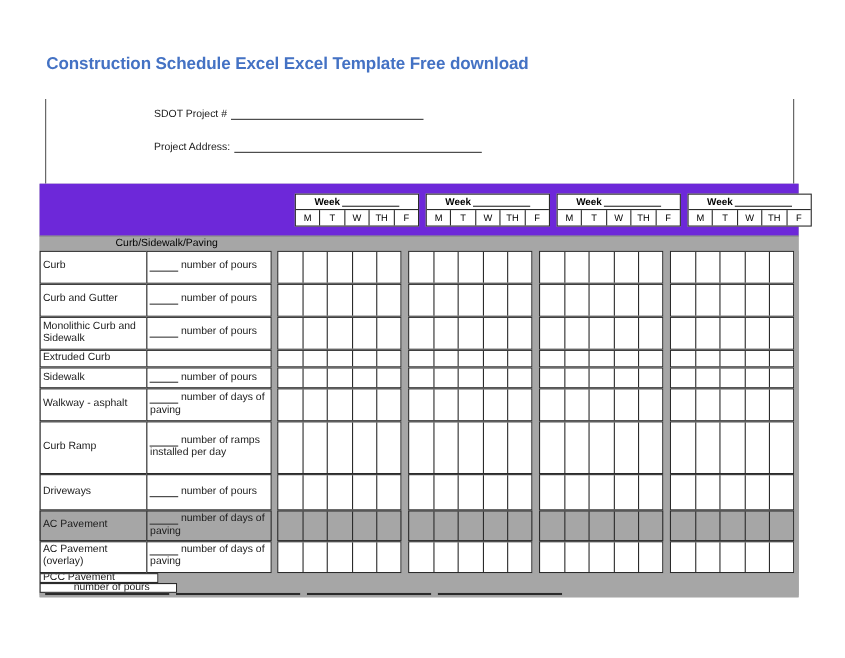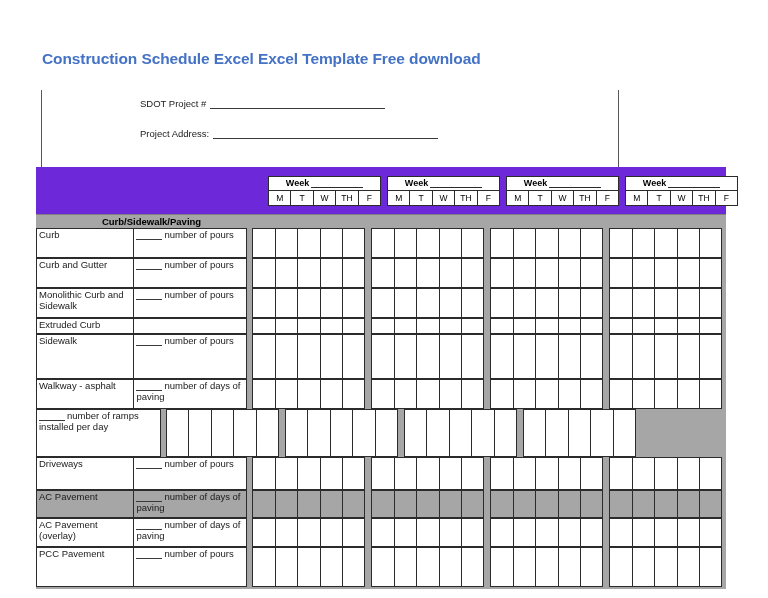--- a/index.html
+++ b/index.html
@@ -23,21 +23,21 @@
     color: #4472c4;
     letter-spacing: -0.1px;
     white-space: nowrap;
   }
 
   
   .form-area {
     position: absolute;
     left: 41px;
     top: 90px;
-    width: 578px;
+    width: 681px;
     height: 77px;
     border-left: 1px solid #595959;
     border-right: 1px solid #595959;
   }
 
   .form-row {
     position: absolute;
     display: flex;
     align-items: flex-end;
     font-size: 9.5px;
@@ -123,21 +123,21 @@
     height: 14px;
     background: #a6a6a6;
     display: flex;
     align-items: center;
     border-top: 1px solid #7f7f7f;
   }
   .section-title {
     width: 232px;
     text-align: center;
     font-size: 9.5px;
-    font-weight: bold;
+    font-weight: normal;
     color: #000;
     border-right: 1px solid #a6a6a6;
   }
   .section-rest { flex: 1; }
 
   
   .body-area {
     background: #a6a6a6;
     padding-bottom: 2px;
   }
@@ -149,21 +149,21 @@
   }
 
   .task-name, .task-desc {
     background: #ffffff;
     border: 1px solid #2b2b2b;
     border-top-width: 1px;
     border-bottom-width: 1px;
     font-size: 9.5px;
     color: #1a1a1a;
     display: flex;
-    align-items: flex-start;
+    align-items: center;
     padding: 0 0 3px 2px;
     line-height: 11px;
     overflow: hidden;
   }
   .task-name { width: 108px; margin-right: -1px; }
   .task-desc { width: 125px; }
 
   .task-row.highlight .task-name,
   .task-row.highlight .task-desc { background: #a6a6a6; }
 
@@ -436,21 +436,21 @@
           <div class="grid-block">
             <div class="grid-cell"></div>
             <div class="grid-cell"></div>
             <div class="grid-cell"></div>
             <div class="grid-cell"></div>
             <div class="grid-cell"></div>
           </div>
         </div>
         <div class="tail-gray"></div>
       </div>
-      <div class="task-row" style="height: 45px;">
+      <div class="task-row" style="height: 19px;">
         <div class="task-name">
           <span class="two-line">Sidewalk</span>
         </div>
         <div class="task-desc">
           <span class="two-line"><span class="blank-underline"></span><span>number of pours</span></span>
         </div>
         <div class="grid-wrap">
           <div class="grid-block">
             <div class="grid-cell"></div>
             <div class="grid-cell"></div>
@@ -515,20 +515,23 @@
             <div class="grid-cell"></div>
             <div class="grid-cell"></div>
             <div class="grid-cell"></div>
             <div class="grid-cell"></div>
             <div class="grid-cell"></div>
           </div>
         </div>
         <div class="tail-gray"></div>
       </div>
       <div class="task-row" style="height: 48px;">
+        <div class="task-name">
+          <span class="two-line">Curb Ramp</span>
+        </div>
         <div class="task-desc">
           <span class="two-line"><span class="blank-underline"></span><span>number of ramps installed per day</span></span>
         </div>
         <div class="grid-wrap">
           <div class="grid-block">
             <div class="grid-cell"></div>
             <div class="grid-cell"></div>
             <div class="grid-cell"></div>
             <div class="grid-cell"></div>
             <div class="grid-cell"></div>
@@ -667,21 +670,21 @@
           <div class="grid-block">
             <div class="grid-cell"></div>
             <div class="grid-cell"></div>
             <div class="grid-cell"></div>
             <div class="grid-cell"></div>
             <div class="grid-cell"></div>
           </div>
         </div>
         <div class="tail-gray"></div>
       </div>
-      <div class="task-row" style="height: 40px;">
+      <div class="task-row" style="height: 20px; flex-direction: column;">
         <div class="task-name">
           <span class="two-line">PCC Pavement</span>
         </div>
         <div class="task-desc">
           <span class="two-line"><span class="blank-underline"></span><span>number of pours</span></span>
         </div>
         <div class="grid-wrap">
           <div class="grid-block">
             <div class="grid-cell"></div>
             <div class="grid-cell"></div>

